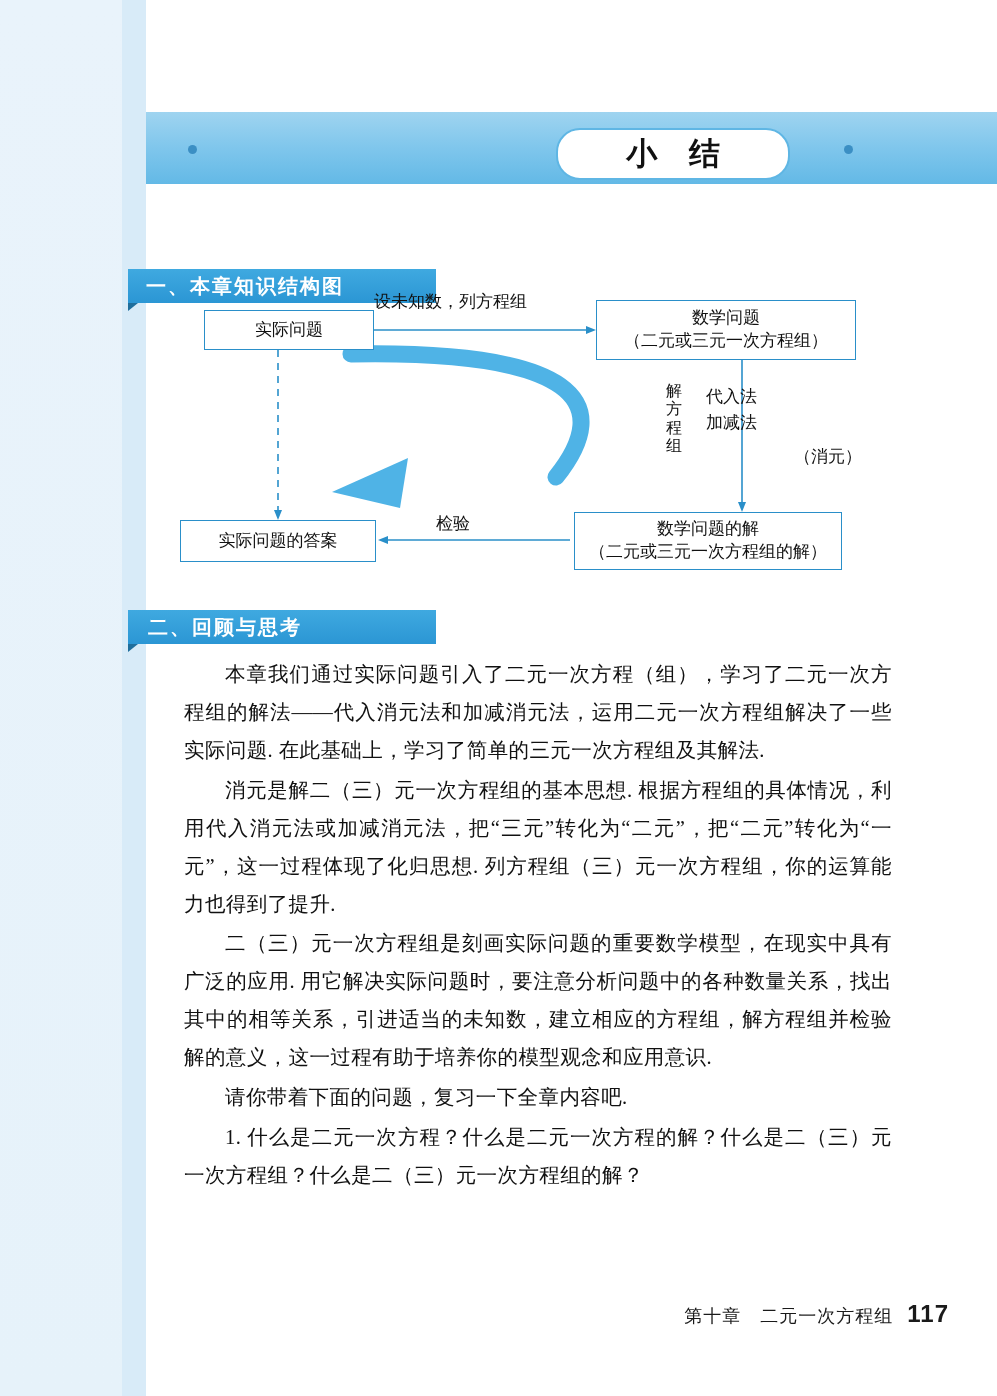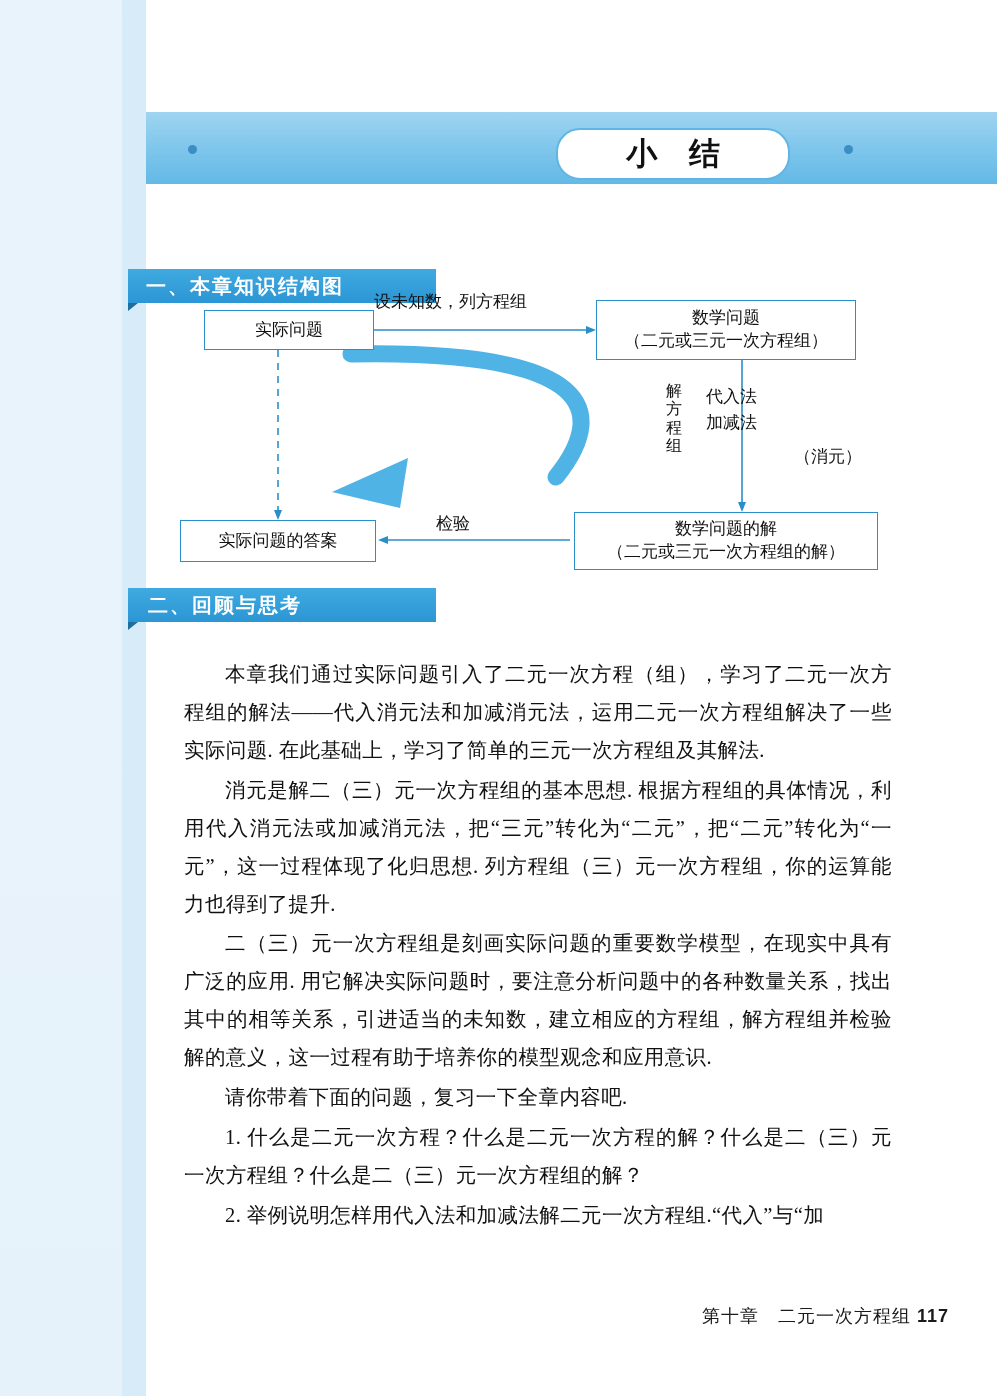--- a/index.html
+++ b/index.html
@@ -87,21 +87,21 @@
     font-family: "Liberation Sans", sans-serif;
   }
   .sec-head::after {
     content: "";
     position: absolute;
     left: 0; top: 34px;
     border-left: 10px solid #1f6e9c;
     border-bottom: 8px solid transparent;
   }
   #sec1 { left: 128px; top: 226px; width: 308px; margin-top: 43px; }
-  #sec2 { left: 128px; top: 588px; width: 308px; padding-left: 20px; }
+  #sec2 { left: 128px; top: 610px; width: 308px; padding-left: 20px; }
 
   
   .diagram {
     position: absolute;
     left: 146px; top: 272px;
     width: 851px; height: 320px;
   }
   .box {
     position: absolute;
     border: 1.5px solid #2a8fc9;
@@ -112,21 +112,21 @@
     align-items: center;
     justify-content: center;
     font-size: 17px;
     color: #111;
     line-height: 1.35;
     font-family: "Liberation Serif", serif;
   }
   #box-real { left: 58px; top: 38px; width: 170px; height: 40px; }
   #box-math { left: 450px; top: 28px; width: 260px; height: 60px; }
   #box-answer { left: 34px; top: 248px; width: 196px; height: 42px; }
-  #box-solution { left: 428px; top: 240px; width: 304px; height: 58px; }
+  #box-solution { left: 428px; top: 240px; width: 268px; height: 58px; }
 
   .lbl {
     position: absolute;
     font-size: 17px;
     color: #111;
     font-family: "Liberation Serif", serif;
     white-space: nowrap;
   }
   #lbl-set { left: 228px; top: 18px; }
   #lbl-check { left: 290px; top: 240px; }
@@ -169,22 +169,23 @@
   .footer {
     position: absolute;
     right: 48px;
     bottom: 68px;
     font-size: 18px;
     color: #1a1a1a;
     font-family: "Liberation Sans", sans-serif;
     letter-spacing: 1px;
   }
   .footer .pg {
-    font-size: 18px;
+    font-size: 24px;
     font-weight: bold;
+    margin-left: 8px;
   }
 </style>
 </head>
 <body>
 
 <div class="page">
   <div class="left-strip"></div>
   <div class="sheet"></div>
 
   <div class="header-band">
@@ -243,20 +244,19 @@
   <div class="sec-head" id="sec2">
     <span>二、回顾与思考</span>
   </div>
 
   <div class="body-text">
     <p>本章我们通过实际问题引入了二元一次方程（组），学习了二元一次方程组的解法——代入消元法和加减消元法，运用二元一次方程组解决了一些实际问题. 在此基础上，学习了简单的三元一次方程组及其解法.</p>
     <p>消元是解二（三）元一次方程组的基本思想. 根据方程组的具体情况，利用代入消元法或加减消元法，把“三元”转化为“二元”，把“二元”转化为“一元”，这一过程体现了化归思想. 列方程组（三）元一次方程组，你的运算能力也得到了提升.</p>
     <p>二（三）元一次方程组是刻画实际问题的重要数学模型，在现实中具有广泛的应用. 用它解决实际问题时，要注意分析问题中的各种数量关系，找出其中的相等关系，引进适当的未知数，建立相应的方程组，解方程组并检验解的意义，这一过程有助于培养你的模型观念和应用意识.</p>
     <p>请你带着下面的问题，复习一下全章内容吧.</p>
     <p>1. 什么是二元一次方程？什么是二元一次方程的解？什么是二（三）元一次方程组？什么是二（三）元一次方程组的解？</p>
-    <p>2. 举例说明怎样用代入法和加减法解二元一次方程组.“代入”与“加</p>
   </div>
 
   <div class="footer">
     <span>第十章　二元一次方程组</span>
     <span class="pg">117</span>
   </div>
 </div>
 
 </body></html>

